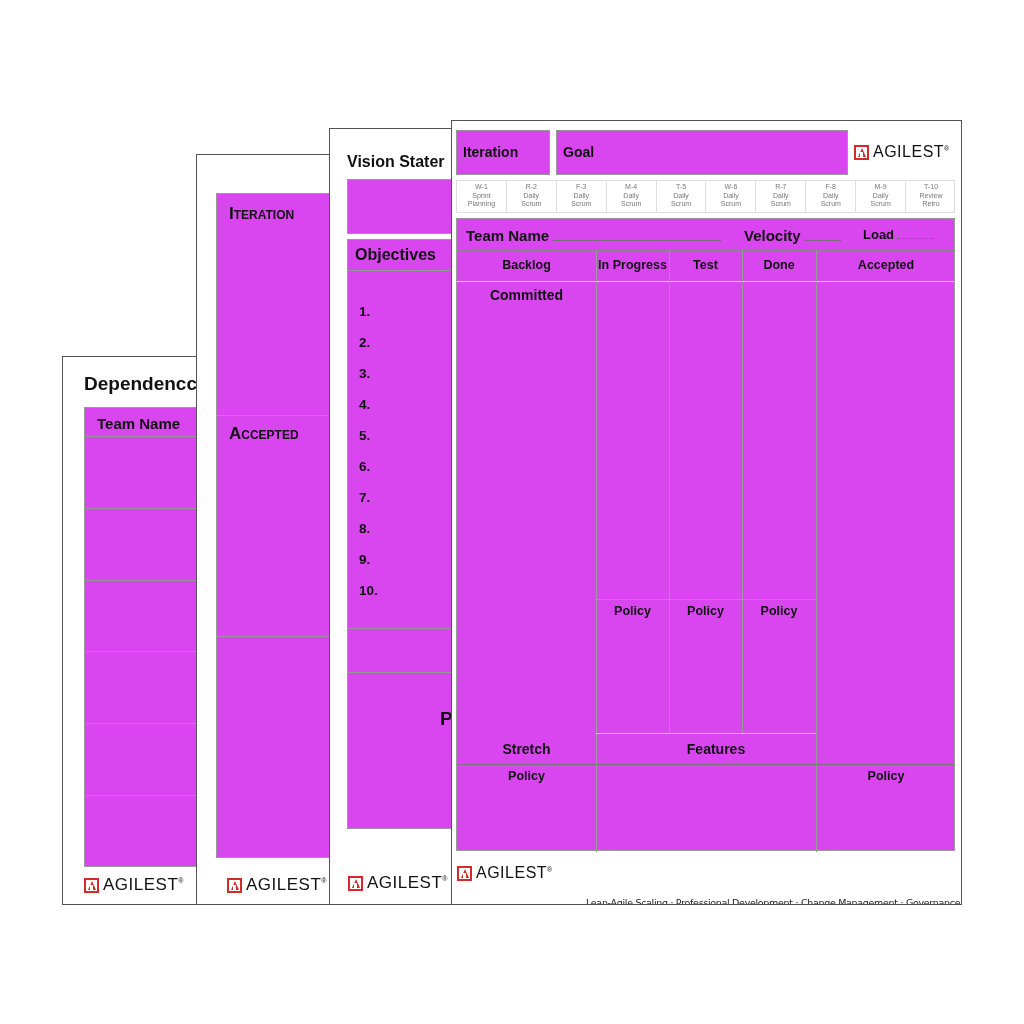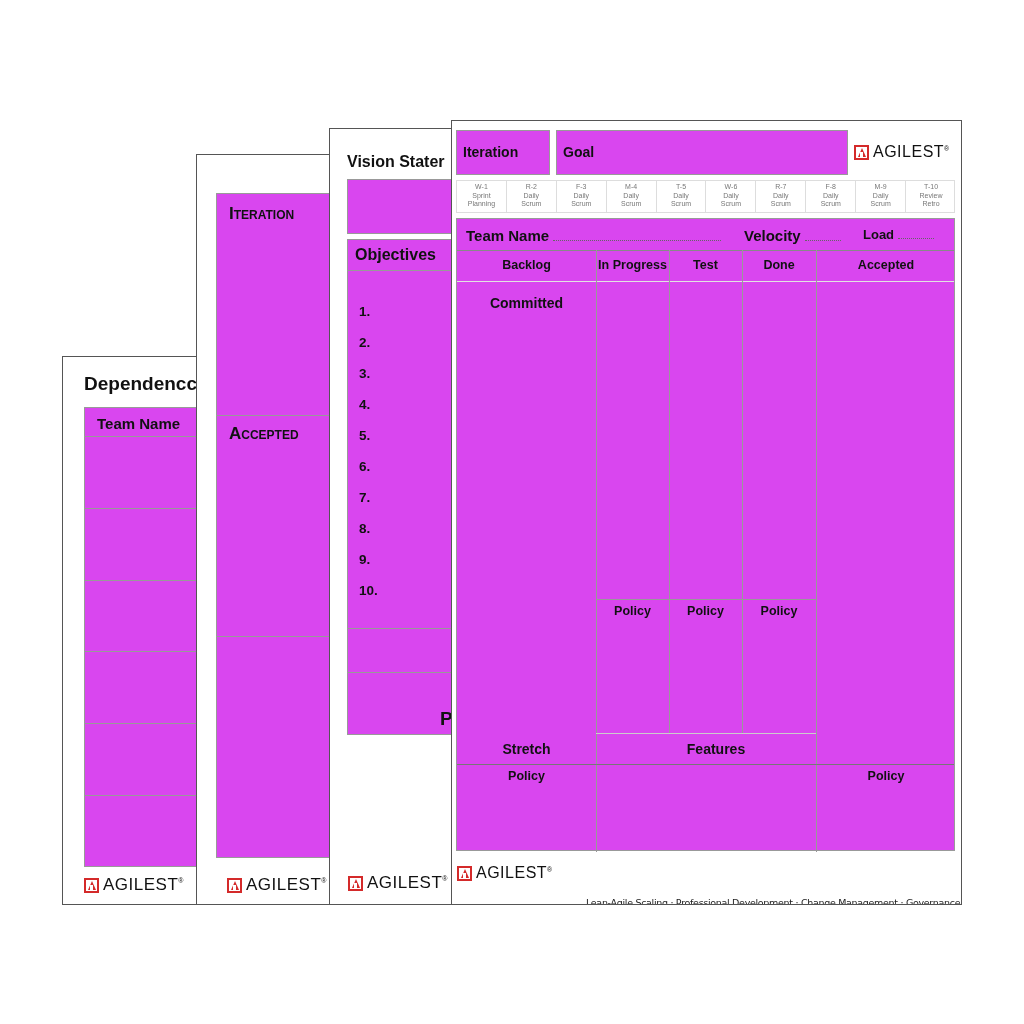--- a/index.html
+++ b/index.html
@@ -63,21 +63,21 @@
   </div>
   <div class="logo" style="left:30px;top:720px;">
     <span class="mark"></span>
     <span class="word"><span>AGILEST</span><span class="reg">®</span></span>
   </div>
 </div>
 
 <div class="card" id="vis">
   <div class="t" style="left:17px;top:24px;font-size:16px;">Vision Stater</div>
   <div class="box" style="left:17px;top:50px;width:130px;height:55px;"></div>
-  <div class="box" style="left:17px;top:110px;width:130px;height:496px;">
+  <div class="box" style="left:17px;top:110px;width:130px;height:590px;">
     <div class="t" style="left:7px;top:6px;font-size:16px;">Objectives</div>
     <div class="row-line" style="left:0;right:0;top:30px;"></div>
     <div id="objlist">
         <div class="t" style="left: 11px; top: 64px; font-size: 13.5px;">1.</div>
         <div class="t" style="left: 11px; top: 95px; font-size: 13.5px;">2.</div>
         <div class="t" style="left: 11px; top: 126px; font-size: 13.5px;">3.</div>
         <div class="t" style="left: 11px; top: 157px; font-size: 13.5px;">4.</div>
         <div class="t" style="left: 11px; top: 188px; font-size: 13.5px;">5.</div>
         <div class="t" style="left: 11px; top: 219px; font-size: 13.5px;">6.</div>
         <div class="t" style="left: 11px; top: 250px; font-size: 13.5px;">7.</div>
@@ -173,21 +173,21 @@
     <div class="hdr" style="left:212px;width:73px;top:39px;">Test</div>
     <div class="hdr" style="left:285px;width:74px;top:39px;">Done</div>
     <div class="hdr" style="left:359px;width:140px;top:39px;">Accepted</div>
     <div class="row-line" style="left:0;right:0;top:62px;background:#e2e2e2;"></div>
 
     <div class="col-line" style="left:139px;top:31px;height:602px;"></div>
     <div class="col-line" style="left:212px;top:31px;height:483px;"></div>
     <div class="col-line" style="left:285px;top:31px;height:483px;"></div>
     <div class="col-line" style="left:359px;top:31px;height:602px;"></div>
 
-    <div class="hdr" style="left:0;width:139px;top:68px;font-size:14px;margin-top:8px;">Committed</div>
+    <div class="hdr" style="left:0;width:139px;top:68px;font-size:14px;">Committed</div>
 
     <div class="row-line" style="left:139px;width:220px;top:380px;"></div>
     <div class="hdr" style="left:139px;width:73px;top:385px;">Policy</div>
     <div class="hdr" style="left:212px;width:73px;top:385px;">Policy</div>
     <div class="hdr" style="left:285px;width:74px;top:385px;">Policy</div>
 
     <div class="row-line" style="left:139px;width:220px;top:514px;background:#ccc;"></div>
     <div class="hdr" style="left:0;width:139px;top:522px;font-size:14px;">Stretch</div>
     <div class="hdr" style="left:139px;width:220px;top:522px;font-size:14px;padding-left:20px;">Features</div>
 

